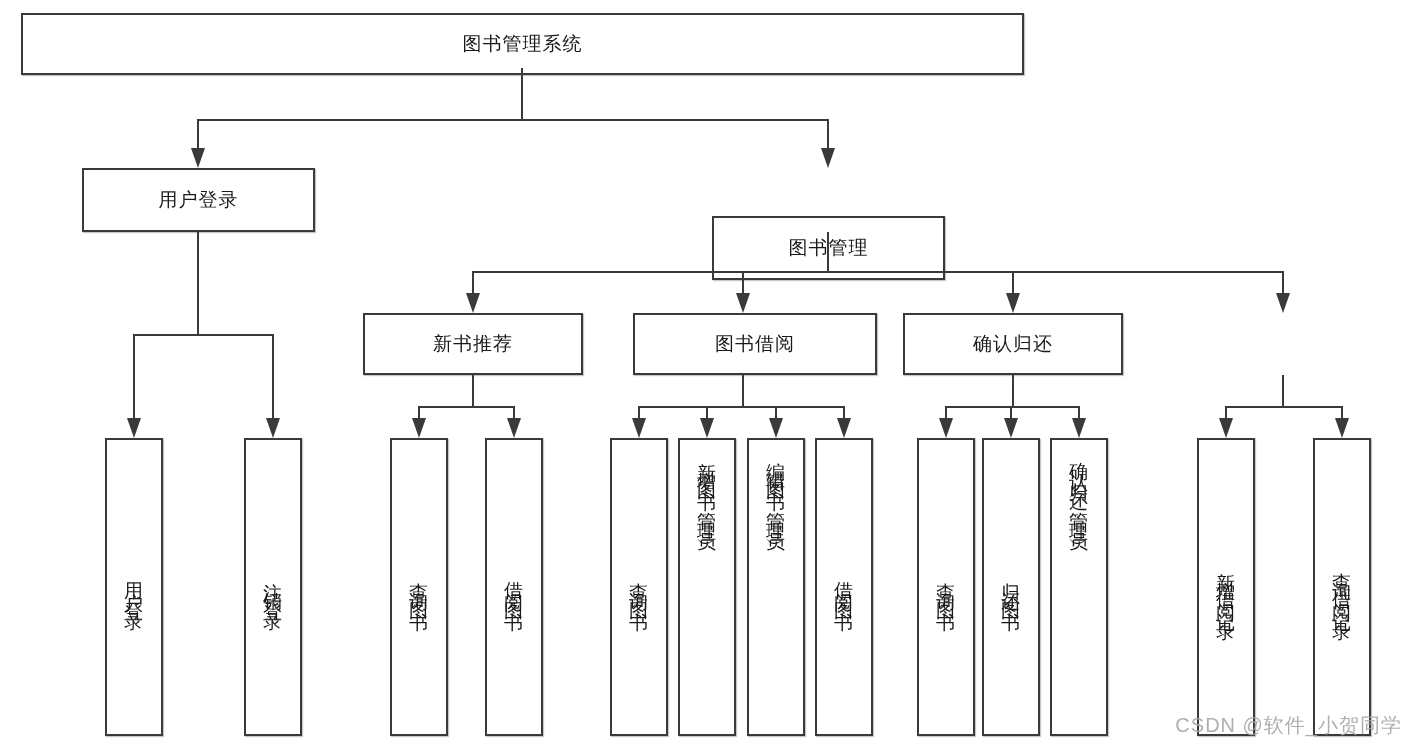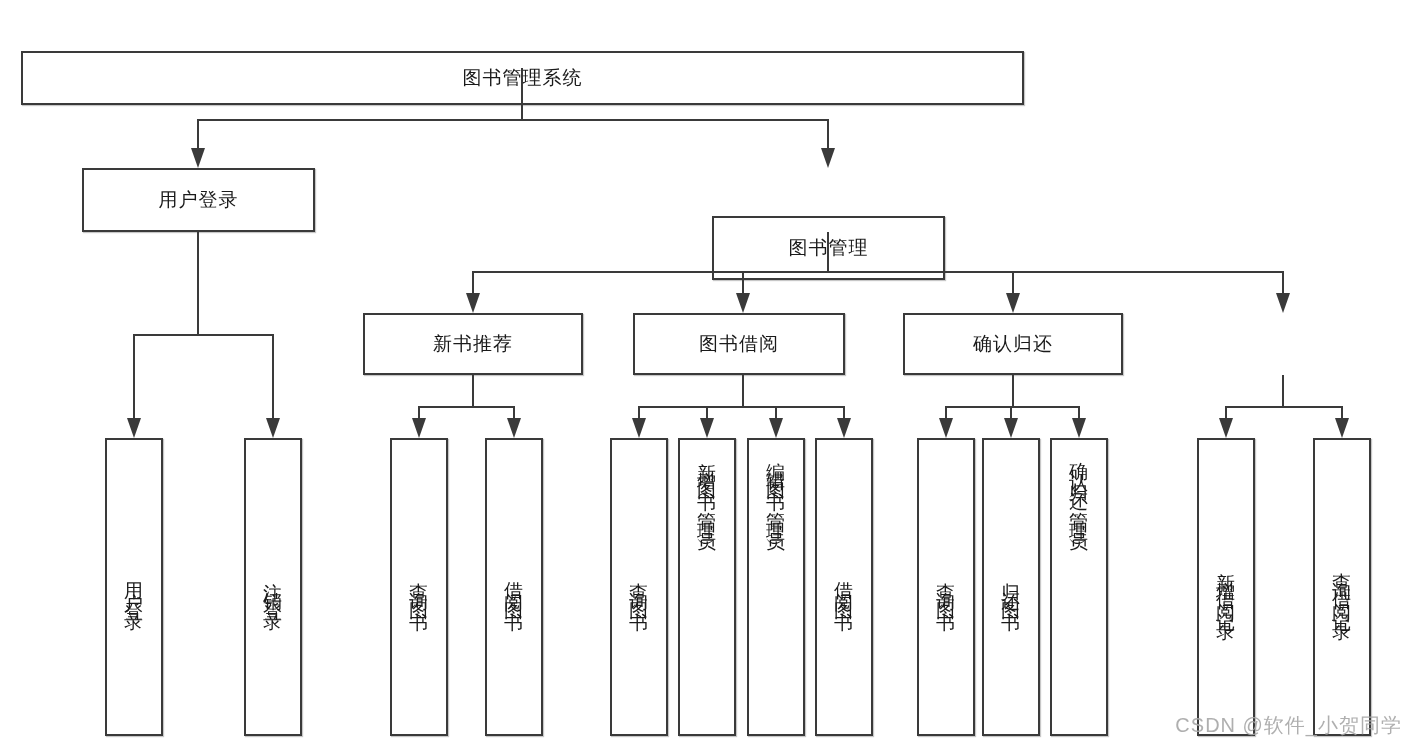--- a/index.html
+++ b/index.html
@@ -60,35 +60,35 @@
     letter-spacing: 1px;
     white-space: nowrap;
     z-index: 10;
   }
 </style>
 </head>
 <body>
 
 <div class="canvas">
 
-  <div class="box hbox" style="left:21px; top:13px; width:1003px; height:54px;margin-top:38px;">
+  <div class="box hbox" style="left:21px; top:13px; width:1003px; height:62px;">
     <span>图书管理系统</span>
   </div>
 
   <div class="box hbox" style="left:82px; top:168px; width:233px; height:64px;">
     <span>用户登录</span>
   </div>
   <div class="box hbox" style="left:712px; top:168px; width:233px; height:64px;margin-top:48px;">
     <span>图书管理</span>
   </div>
 
   <div class="box hbox" style="left:363px; top:313px; width:220px; height:62px;">
     <span>新书推荐</span>
   </div>
-  <div class="box hbox" style="left:633px; top:313px; width:212px; height:62px;">
+  <div class="box hbox" style="left:633px; top:313px; width:244px; height:62px;">
     <span>图书借阅</span>
   </div>
   <div class="box hbox" style="left:903px; top:313px; width:220px; height:62px;">
     <span>确认归还</span>
   </div>
 
   <div class="box leaf" style="left:105px;">
     <span>用户登录</span>
   </div>
   <div class="box leaf" style="left:244px;">

